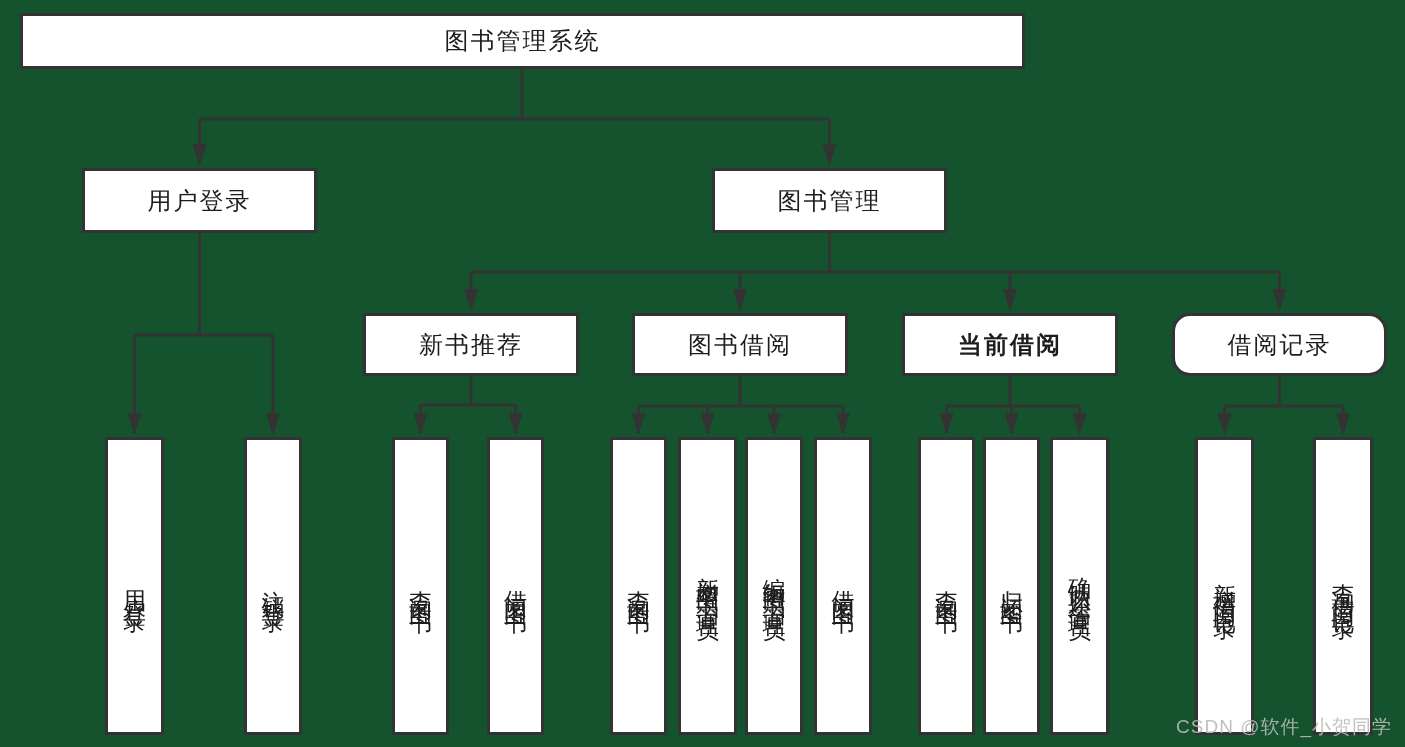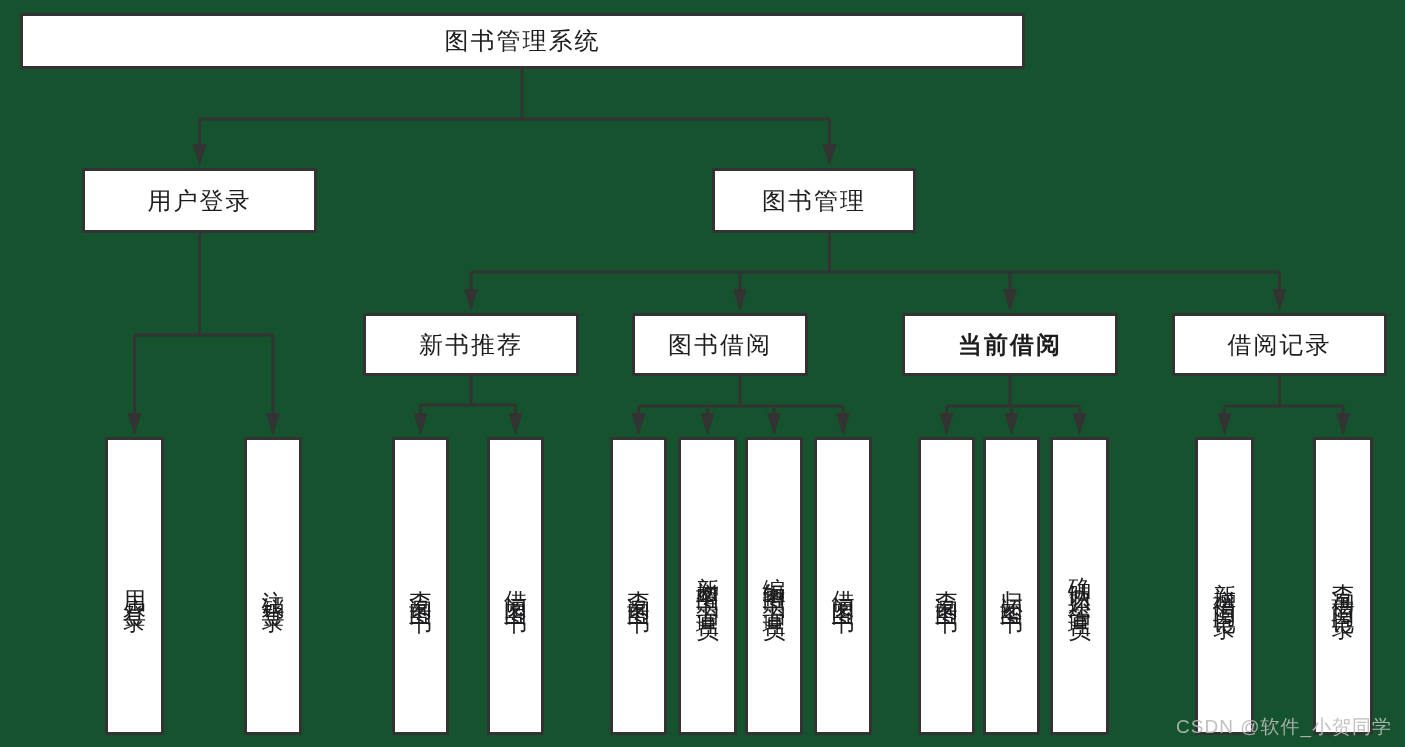--- a/index.html
+++ b/index.html
@@ -122,26 +122,26 @@
       <line x1="1279.5" y1="376" x2="1279.5" y2="406"></line>
       <line x1="1224.5" y1="406" x2="1343" y2="406"></line>
       <line x1="1224.5" y1="406" x2="1224.5" y2="433" marker-end="url(#arrow)"></line>
       <line x1="1343" y1="406" x2="1343" y2="433" marker-end="url(#arrow)"></line>
     </g>
   </svg>
 
   <div class="box" style="left:20px; top:13px; width:1005px; height:56px;">图书管理系统</div>
 
   <div class="box" style="left:82px; top:168px; width:235px; height:65px;">用户登录</div>
-  <div class="box" style="left:712px; top:168px; width:204px; height:65px;">图书管理</div>
+  <div class="box" style="left:712px; top:168px; width:235px; height:65px;">图书管理</div>
 
   <div class="box" style="left:363px; top:313px; width:216px; height:63px;">新书推荐</div>
-  <div class="box" style="left:632px; top:313px; width:176px; height:63px;">图书借阅</div>
+  <div class="box" style="left:632px; top:313px; width:216px; height:63px;">图书借阅</div>
   <div class="box" style="left:902px; top:313px; width:216px; height:63px;font-weight:bold;">当前借阅</div>
-  <div class="box" style="left:1172px; top:313px; width:215px; height:63px;">借阅记录</div>
+  <div class="box" style="left:1172px; top:313px; width:215px; height:63px;border-radius:18px;">借阅记录</div>
 
   <div class="vbox" style="left:105px; top:437px; width:59px; height:298px;">用户登录</div>
   <div class="vbox" style="left:244px; top:437px; width:58px; height:298px;">注销登录</div>
 
   <div class="vbox" style="left:392px; top:437px; width:57px; height:298px;">查询图书</div>
   <div class="vbox" style="left:487px; top:437px; width:57px; height:298px;">借阅图书</div>
 
   <div class="vbox" style="left:610px; top:437px; width:57px; height:298px;">查询图书</div>
   <div class="vbox" style="left:678px; top:437px; width:59px; height:298px; letter-spacing:6px;">新增图书（管理员）</div>
   <div class="vbox" style="left:745px; top:437px; width:58px; height:298px; letter-spacing:6px;">编辑图书（管理员）</div>

